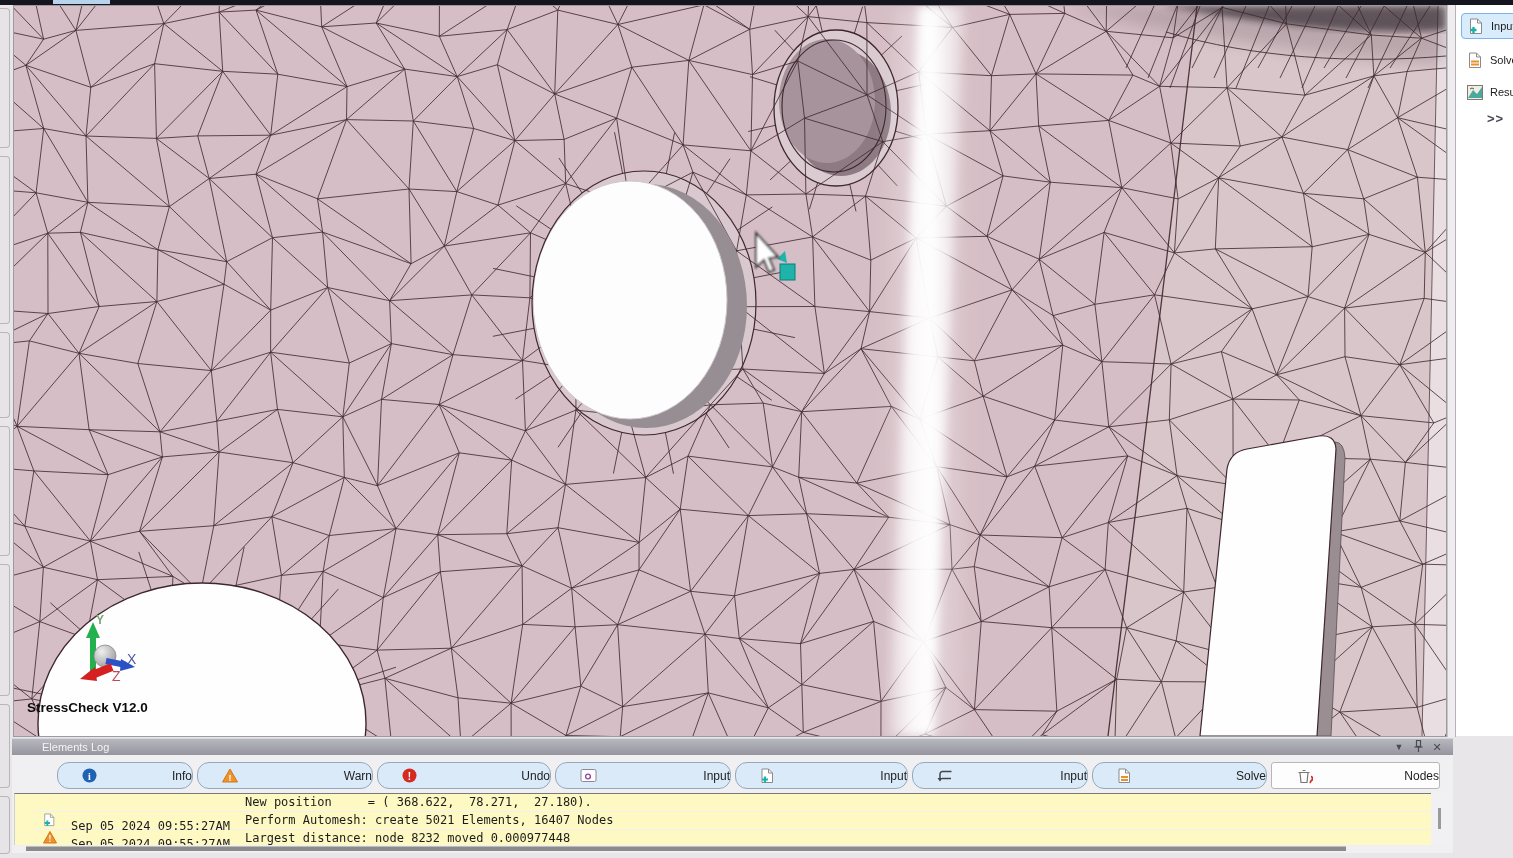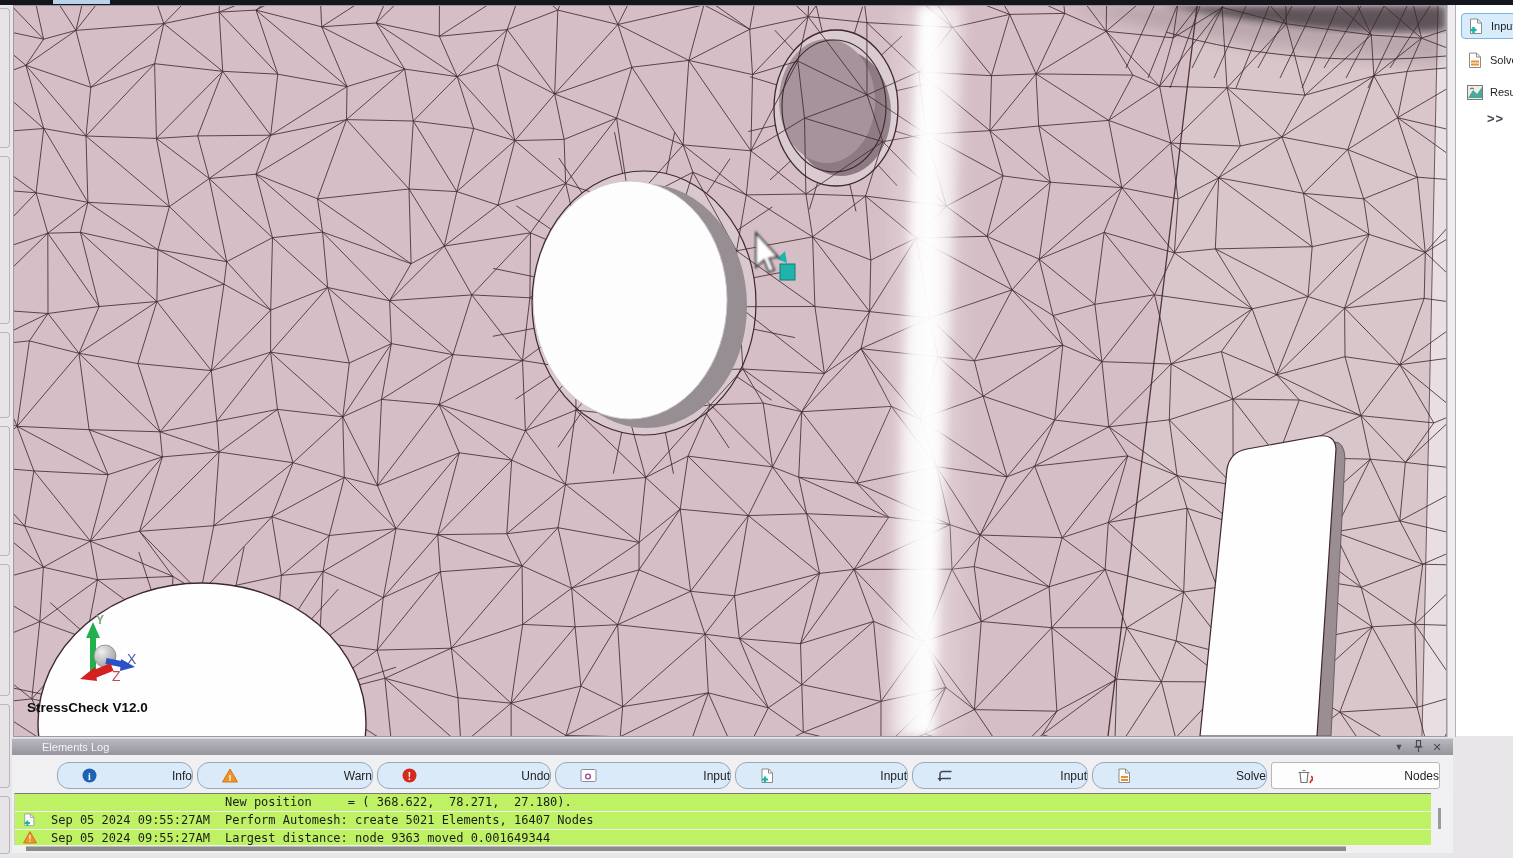--- a/index.html
+++ b/index.html
@@ -28,24 +28,24 @@
   #log-titlebar{position:absolute;left:0;top:0;width:100%;height:17px;background:linear-gradient(#b7b7bf,#96959e);border-top:1px solid #d6d6dc;box-sizing:border-box;}
   #log-title{position:absolute;left:30px;top:2px;font-size:11px;color:#f4f4f6;}
   .title-ctl{position:absolute;top:1px;width:16px;height:15px;text-align:center;font-size:9px;color:#4a4a52;line-height:15px;cursor:pointer;}
   #ctl-collapse{right:46px;}#ctl-pin{right:27px;}#ctl-close{right:8px;font-size:11px;}
 
   .log-btn{position:absolute;top:24px;height:27px;background:#daeaf9;border:1px solid #93a9bc;border-radius:12px;box-sizing:border-box;display:flex;align-items:center;font-size:12px;color:#1d1d1d;cursor:pointer;}
   .log-btn .icn{position:absolute;left:24px;top:5px;}
   .log-btn .lbl{width:100%;text-align:right;}
   .log-btn.plain{background:#fdfdfd;border-color:#b7b7b7;border-radius:3px;}
 
-  #log-list{position:absolute;left:2px;top:55px;width:1417px;height:52px;background:#bef264;border-top:1px solid #7a7a7a;border-left:1px solid #cfcfcf;box-sizing:border-box;overflow:hidden;}
+  #log-list{position:absolute;left:2px;top:55px;width:1417px;height:52px;background:#fef9c3;border-top:1px solid #7a7a7a;border-left:1px solid #cfcfcf;box-sizing:border-box;overflow:hidden;padding-left:20px;}
   .log-row{position:relative;height:17px;border-bottom:1px solid #f1f1f1;font-family:"DejaVu Sans Mono","Liberation Mono",monospace;font-size:12px;color:#1c1c1c;}
   .log-row .ric{position:absolute;left:8px;top:1px;}
-  .log-row .rts{position:absolute;left:36px;top:1px;white-space:pre;}
+  .log-row .rts{position:absolute;left:36px;top:7px;white-space:pre;}
   .log-row .rmsg{position:absolute;left:210px;top:1px;white-space:pre;}
 
   #log-hscroll{position:absolute;left:2px;top:107px;width:1417px;height:6px;background:#f0eff1;}
   #log-hthumb{position:absolute;left:12px;top:1px;width:1320px;height:4px;background:#8b8b8b;border-top:1px solid #bdbdbd;}
   #log-vscroll{position:absolute;left:1419px;top:55px;width:20px;height:52px;background:#f1f0f2;}
   #log-vthumb{position:absolute;left:7px;top:15px;width:3px;height:21px;background:#9a9a9a;}
 </style>
 </head>
 <body>
 
@@ -270,21 +270,21 @@
             </svg></span>
         <span class="rts">Sep 05 2024 09:55:27AM</span>
         <span class="rmsg">Perform Automesh: create 5021 Elements, 16407 Nodes</span>
       </div>
       <div class="log-row">
         <span class="ric"><svg width="14" height="13">
               <polygon points="7,0.5 13.5,12 0.5,12" fill="#f0922c" stroke="#d07818"></polygon>
               <text x="7" y="10.5" text-anchor="middle" font-size="8" font-weight="bold" fill="#fff">!</text>
             </svg></span>
         <span class="rts">Sep 05 2024 09:55:27AM</span>
-        <span class="rmsg">Largest distance: node 9363 moved 0.001649344</span>
+        <span class="rmsg">Largest distance: node 8232 moved 0.000977448</span>
       </div>
     </div>
 
     <div id="log-hscroll">
         <div id="log-hthumb"></div>
       </div>
     <div id="log-vscroll">
         <div id="log-vthumb"></div>
       </div>
   </div>

